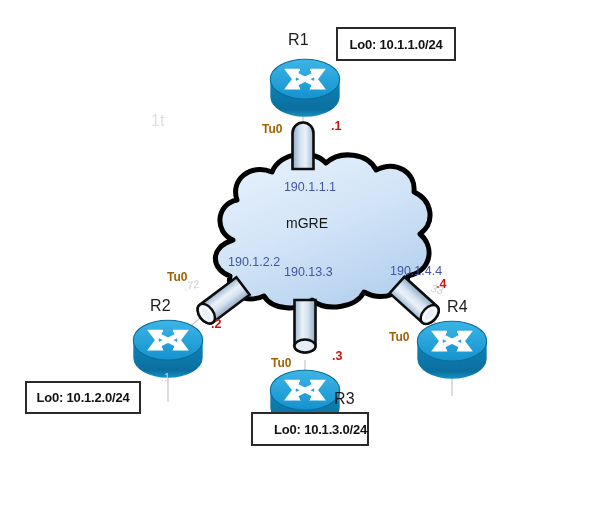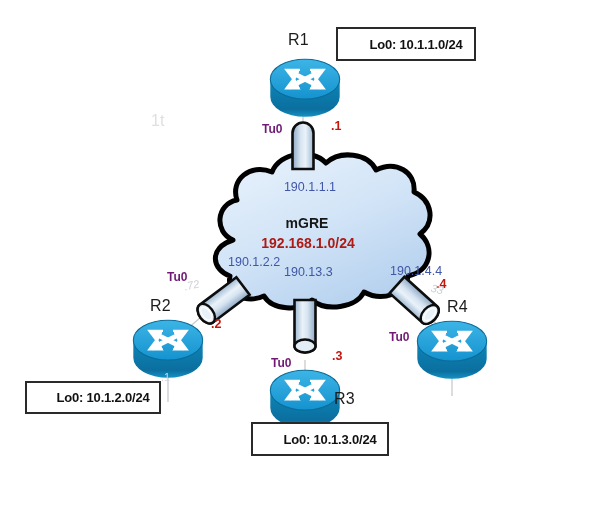--- a/index.html
+++ b/index.html
@@ -1,26 +1,26 @@
 <!DOCTYPE html>
 <html><head>
 <meta charset="utf-8">
 <style>
   html,body{margin:0;padding:0;background:#fff;}
   #canvas{position:relative;width:605px;height:505px;background:#ffffff;overflow:hidden;
           font-family:"Liberation Sans", sans-serif;}
   .abs{position:absolute;}
   .router-name{font-size:16px;color:#1c1c1c;letter-spacing:.3px;}
-  .tu-label{font-size:12px;font-weight:bold;color:#701a75;}
+  .tu-label{font-size:12px;font-weight:bold;color:#a16207;}
   .host-label{font-size:12.5px;font-weight:bold;color:#c3160f;}
   .ip-label{font-size:12.5px;color:#3f57a6;}
   .mgre-label{font-size:14px;color:#161616;text-align:center;}
   .subnet-label{font-size:14px;font-weight:bold;color:#ae1a14;text-align:center;}
   .lo-box{background:#fff;border:2px solid #2a2a2a;display:flex;align-items:center;justify-content:center;
-          font-size:13px;font-weight:bold;color:#111;letter-spacing:-0.2px;white-space:nowrap;padding-left:20px;}
+          font-size:13px;font-weight:bold;color:#111;letter-spacing:-0.2px;white-space:nowrap;}
   .ghost{color:#ccd0d7;font-size:11px;}
   svg{display:block;}
 </style>
 </head>
 <body>
 
 <div id="canvas">
 
   <svg class="abs" style="left:0;top:0;" width="605" height="505" viewBox="0 0 605 505">
     <defs>
@@ -109,37 +109,36 @@
   </svg>
 
   <div class="abs router-name" style="left:288px;top:31px;">R1</div>
   <div class="abs lo-box" style="left:336px;top:27px;width:116px;height:30px;">
     <span>Lo0: 10.1.1.0/24</span>
   </div>
   <div class="abs tu-label" style="left:262px;top:122px;">Tu0</div>
   <div class="abs host-label" style="left:331px;top:119px;">.1</div>
 
   <div class="abs ip-label" style="left:270px;top:180px;width:80px;text-align:center;">190.1.1.1</div>
-  <div class="abs mgre-label" style="left:263px;top:215px;width:88px;font-weight:bold;">mGRE</div>
-  <div class="abs subnet-label" style="left:248px;top:235px;width:120px;">192.168.1.0/24</div>
+  <div class="abs mgre-label" style="left:263px;top:215px;width:88px;">mGRE</div>
   <div class="abs ip-label" style="left:228px;top:255px;">190.1.2.2</div>
   <div class="abs ip-label" style="left:284px;top:265px;">190.13.3</div>
   <div class="abs ip-label" style="left:362px;top:264px;margin-left:28px;">190.1.4.4</div>
 
   <div class="abs tu-label" style="left:167px;top:270px;">Tu0</div>
   <div class="abs router-name" style="left:150px;top:297px;">R2</div>
   <div class="abs host-label" style="left:211px;top:317px;">.2</div>
   <div class="abs lo-box" style="left:25px;top:371px;width:112px;height:29px;margin-top:10px;">
     <span>Lo0: 10.1.2.0/24</span>
   </div>
 
   <div class="abs tu-label" style="left:271px;top:356px;">Tu0</div>
   <div class="abs host-label" style="left:332px;top:349px;">.3</div>
   <div class="abs router-name" style="left:334px;top:390px;">R3</div>
-  <div class="abs lo-box" style="left:251px;top:422px;width:114px;height:30px;">
+  <div class="abs lo-box" style="left:251px;top:412px;width:114px;height:30px;justify-content:flex-end;">
     <span>Lo0: 10.1.3.0/24</span>
   </div>
 
   <div class="abs host-label" style="left:436px;top:277px;">.4</div>
   <div class="abs router-name" style="left:447px;top:298px;">R4</div>
   <div class="abs tu-label" style="left:389px;top:330px;">Tu0</div>
 
   <div class="abs ghost" style="left:151px;top:112px;font-size:16px;color:#dedfe1;">1t</div>
   <div class="abs ghost" style="left:184px;top:279px;font-style:italic;transform:rotate(-12deg);">.72</div>
   <div class="abs ghost" style="left:161px;top:371px;color:#d3d6db;">.1</div>

